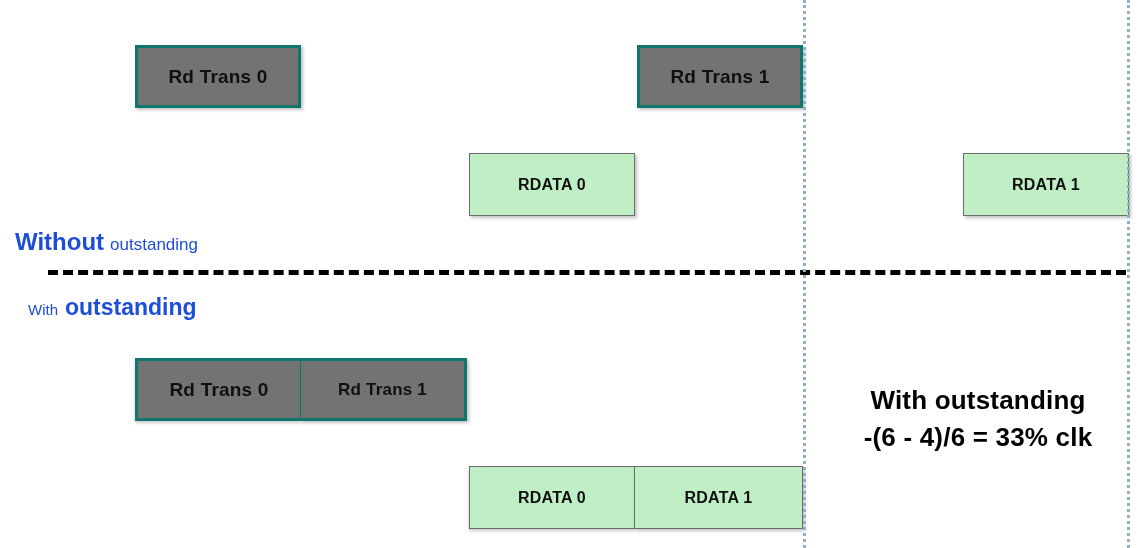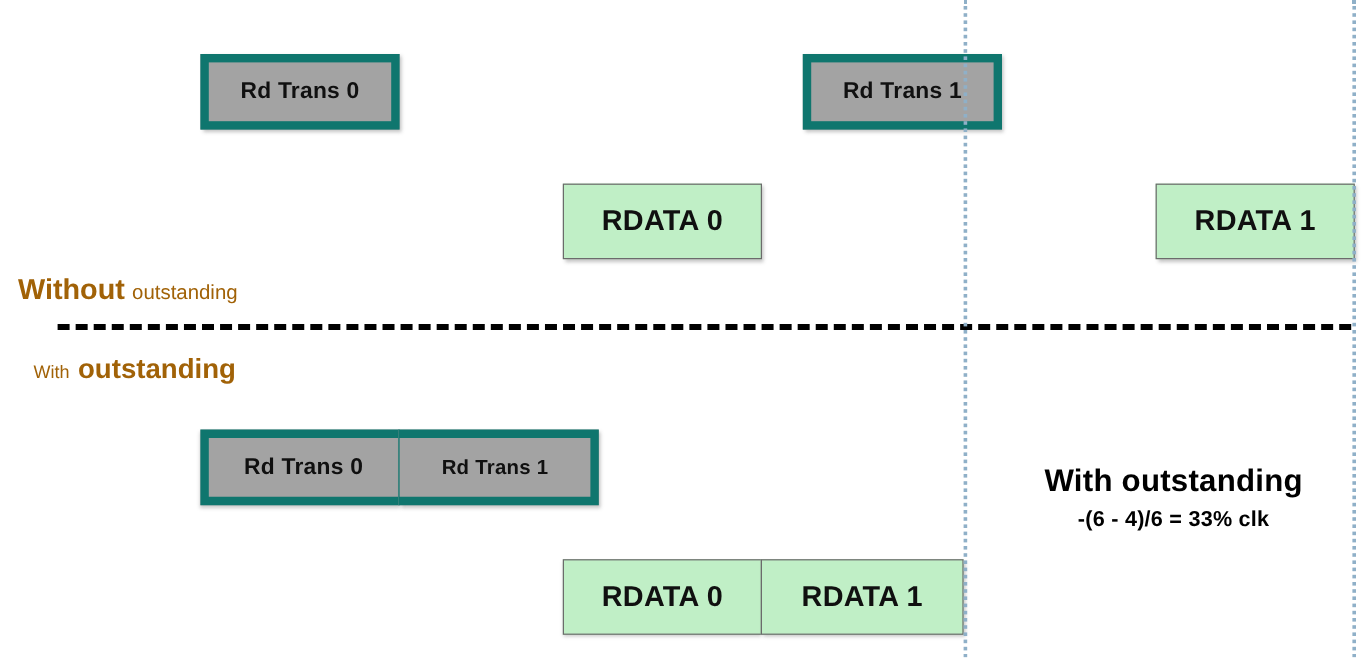--- a/index.html
+++ b/index.html
@@ -23,45 +23,44 @@
     position: absolute;
     box-sizing: border-box;
     display: flex;
     align-items: center;
     justify-content: center;
     color: #101010;
     letter-spacing: 0.2px;
     box-shadow: 2px 2px 3px rgba(120,120,120,0.45);
   }
   .box-orange {
-    background: #a3a3a3;
-    border: 7px solid #0f766e;
-    margin-left: 32px;
+    background: #737373;
+    border: 3px solid #0f766e;
   }
   .box-green {
     background: #c0efc6;
     border: 1px solid #6b6b6b;
   }
   
   .joined-left  { box-shadow: 0 2px 3px rgba(120,120,120,0.40); border-right-width: 1px; }
   .joined-right { box-shadow: 2px 2px 3px rgba(120,120,120,0.45); border-left-width: 1px; }
 
   .box-label {
     white-space: nowrap;
     font-weight: 700;
   }
   .lbl-trans { font-size: 19px; }
   .lbl-trans-sm { font-size: 17px; }
-  .lbl-data { font-size: 24px; font-weight: 600; text-align: right; }
+  .lbl-data { font-size: 16px; font-weight: 600; text-align: right; }
 
   
   .caption {
     position: absolute;
     white-space: nowrap;
-    color: #a16207;
+    color: #1d4ed8;
     line-height: 1;
   }
   .cap-strong-lg { font-size: 24px; font-weight: 700; }
   .cap-weak-sm   { font-size: 17px; font-weight: 500; }
   .cap-weak-lg   { font-size: 15px; font-weight: 500; }
   .cap-strong-md { font-size: 23px; font-weight: 700; }
 
   
   .dashed-divider {
     position: absolute;
@@ -82,21 +81,21 @@
     white-space: nowrap;
   }
   .annotation .ann-line-1 {
     display: block;
     font-size: 26px;
     font-weight: 700;
     letter-spacing: 0.2px;
   }
   .annotation .ann-line-2 {
     display: block;
-    font-size: 18px;
+    font-size: 26px;
     font-weight: 700;
     letter-spacing: 0.2px;
     margin-top: 6px;
   }
 
   
   .watermark {
     position: absolute;
     font-size: 30px;
     color: #d5dde3;

